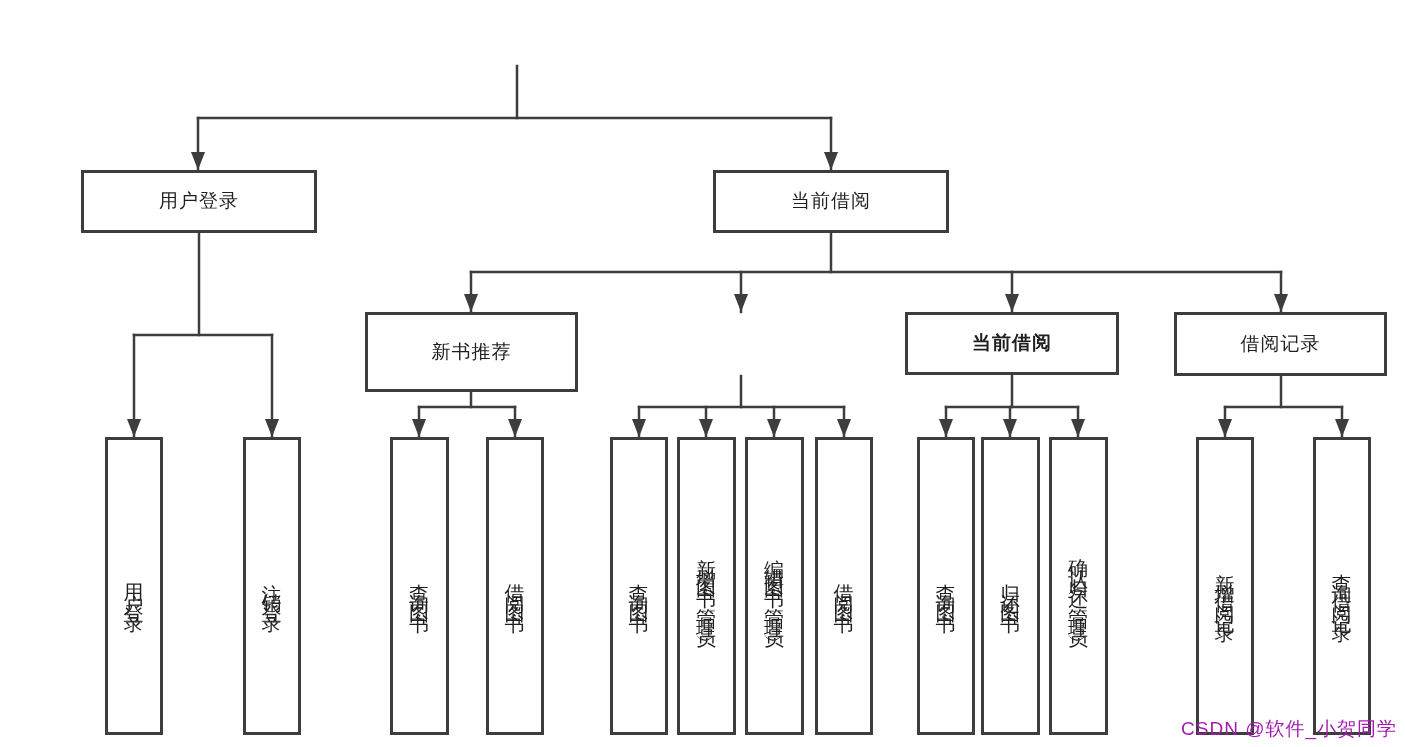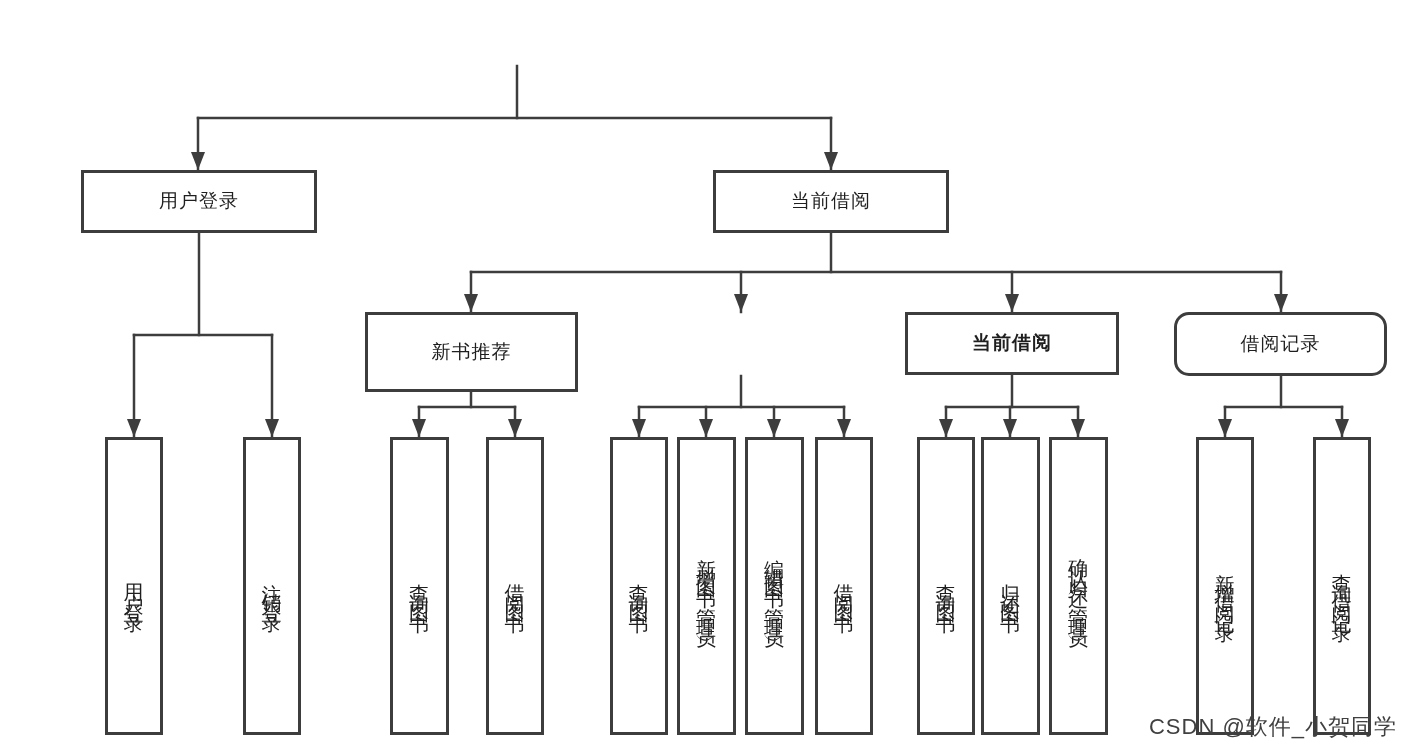--- a/index.html
+++ b/index.html
@@ -37,22 +37,22 @@
     text-orientation: mixed;
     font-size: 20px;
     letter-spacing: 10px;
     line-height: 1;
     padding-top: 4px;
   }
   .watermark {
     position: absolute;
     right: 8px;
     bottom: 5px;
-    font-size: 22px;
-    color: #404040;
+    font-size: 19px;
+    color: #a21caf;
     letter-spacing: 1px;
     white-space: nowrap;
   }
 </style>
 </head>
 <body>
 
 <div class="canvas">
 
   <svg class="connectors" viewBox="0 0 1405 747" xmlns="http://www.w3.org/2000/svg">
@@ -111,21 +111,21 @@
       </g>
     </g>
   </svg>
 
 
   <div class="node" style="left:81px; top:170px; width:236px; height:63px;">用户登录</div>
   <div class="node" style="left:713px; top:170px; width:236px; height:63px;">当前借阅</div>
 
   <div class="node" style="left:365px; top:312px; width:213px; height:80px;">新书推荐</div>
   <div class="node" style="left:905px; top:312px; width:214px; height:63px;font-weight:bold;">当前借阅</div>
-  <div class="node" style="left:1174px; top:312px; width:213px; height:64px;border-radius:15px;">借阅记录</div>
+  <div class="node" style="left:1174px; top:312px; width:213px; height:64px;">借阅记录</div>
 
   <div class="node vnode" style="left:105px; top:437px; width:58px; height:298px;">用户登录</div>
   <div class="node vnode" style="left:243px; top:437px; width:58px; height:298px;">注销登录</div>
 
   <div class="node vnode" style="left:390px; top:437px; width:59px; height:298px;">查询图书</div>
   <div class="node vnode" style="left:486px; top:437px; width:58px; height:298px;">借阅图书</div>
 
   <div class="node vnode" style="left:610px; top:437px; width:58px; height:298px;">查询图书</div>
   <div class="node vnode" style="left:677px; top:437px; width:59px; height:298px;">新增图书（管理员）</div>
   <div class="node vnode" style="left:745px; top:437px; width:59px; height:298px;">编辑图书（管理员）</div>

